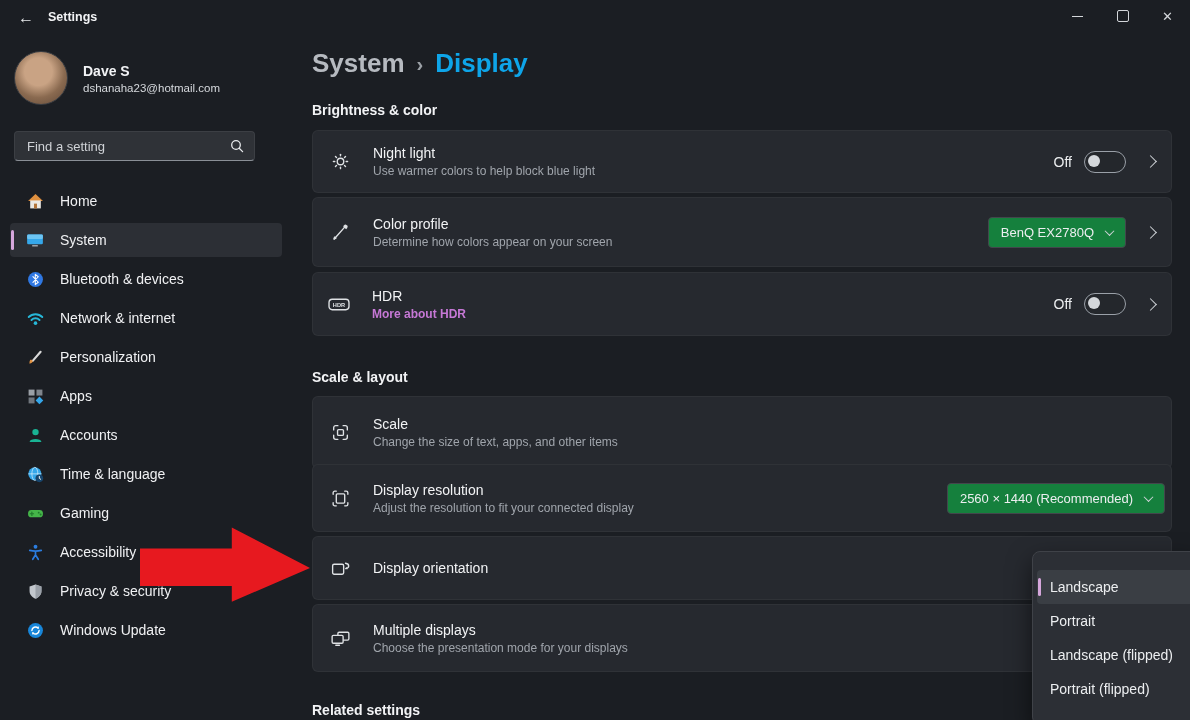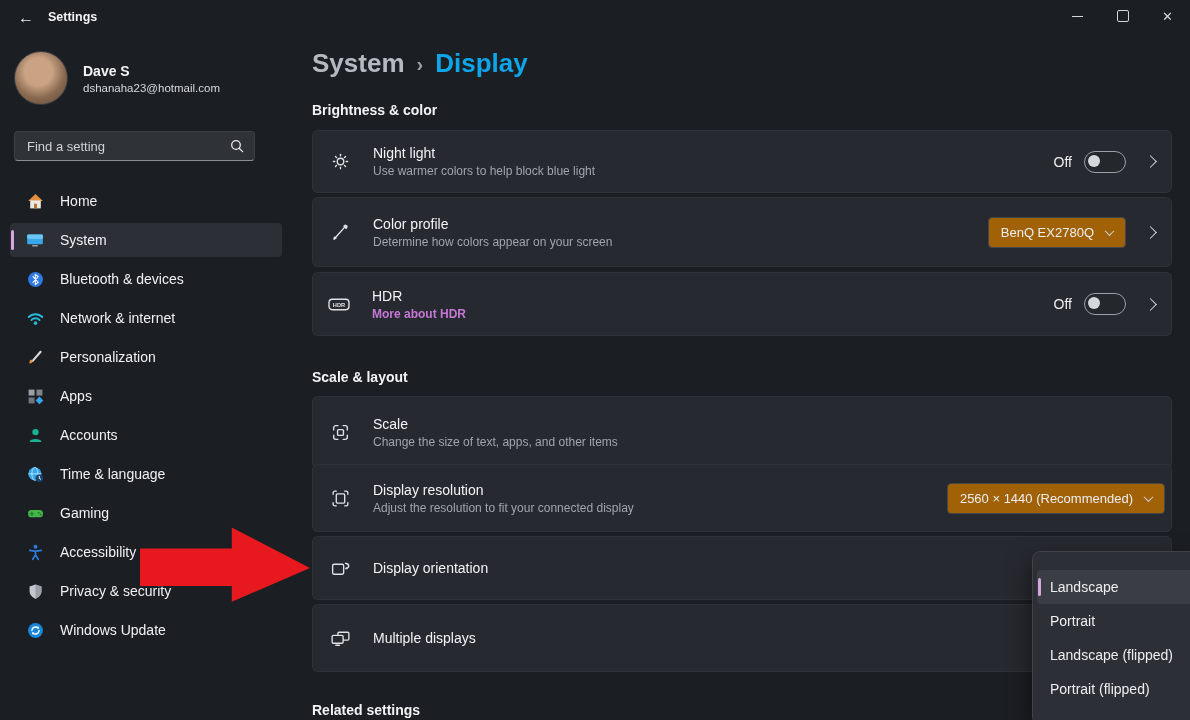--- a/index.html
+++ b/index.html
@@ -48,21 +48,21 @@
   .row-icon{width:26px;height:22px;margin-right:20px;display:flex;align-items:center;justify-content:center;flex:none;}
   .row-text{display:flex;flex-direction:column;justify-content:center;}
   .row-title{font-size:14px;color:#f2f3f5;}
   .row-sub{font-size:12px;color:#a0a5ac;margin-top:3px;}
   .row-link{font-size:12px;color:#c678d6;font-weight:700;margin-top:3px;cursor:pointer;}
   .row-right{margin-left:auto;display:flex;align-items:center;}
   .toggle-label{font-size:14px;color:#eceef0;margin-right:12px;}
   .toggle{width:40px;height:20px;border:1px solid #9aa0a8;border-radius:11px;position:relative;background:#24272c;cursor:pointer;flex:none;}
   .knob{position:absolute;left:3px;top:3px;width:12px;height:12px;border-radius:50%;background:#d4d7db;}
   .chev-right{width:8px;height:8px;border-top:1.6px solid #cfd3d8;border-right:1.6px solid #cfd3d8;transform:rotate(45deg);margin-left:20px;cursor:pointer;flex:none;}
-  .dropdown{background:#a16207;border:1px solid #43464c;border-radius:4px;padding:7px 12px;font-size:13px;color:#eceef0;display:flex;align-items:center;gap:12px;cursor:pointer;}
+  .dropdown{background:#15803d;border:1px solid #43464c;border-radius:4px;padding:7px 12px;font-size:13px;color:#eceef0;display:flex;align-items:center;gap:12px;cursor:pointer;}
   .caret-down{width:6px;height:6px;border-right:1.3px solid #cfd3d8;border-bottom:1.3px solid #cfd3d8;transform:rotate(45deg) translate(-1px,-1px);}
   
   .flyout{position:absolute;left:1032px;top:551px;width:167px;box-sizing:border-box;z-index:6;
     background:#2c2f35;border:1px solid #3f4248;border-radius:8px;padding:18px 4px;
     box-shadow:0 10px 24px rgba(0,0,0,0.55);}
   .fly-item{position:relative;height:34px;border-radius:4px;display:flex;align-items:center;padding-left:13px;font-size:14px;color:#eceef0;cursor:pointer;}
   .fly-item.selected{background:#3a3e44;}
   .fly-accent{position:absolute;left:1px;top:8px;width:3px;height:18px;border-radius:2px;background:#d6a7dc;}
   
   .red-arrow{position:absolute;left:140px;top:526px;width:170px;height:78px;background:#e7191f;z-index:5;
@@ -359,20 +359,21 @@
 <div class="card" style="top:604px;height:68px;">
   <span class="row-icon">
     <svg width="23" height="21" viewBox="0 0 22 20" fill="none" stroke="#dfe2e5" stroke-width="1.3" stroke-linecap="round">
         <rect x="8.5" y="4" width="10.5" height="7.5" rx="1.2"></rect>
         <rect x="3" y="7" width="10.5" height="7.5" rx="1.2" fill="#26292f"></rect>
         <path d="M6.5 16.5h3.5"></path>
       </svg>
   </span>
   <div class="row-text">
     <div class="row-title">Multiple displays</div>
+    <div class="row-sub">Choose the presentation mode for your displays</div>
   </div>
 </div>
 
 <div class="section-header" style="top:702px;">Related settings</div>
 
 <div class="flyout">
   <div class="fly-item selected">
     <span class="fly-accent"></span>
     <span>Landscape</span>
   </div>

